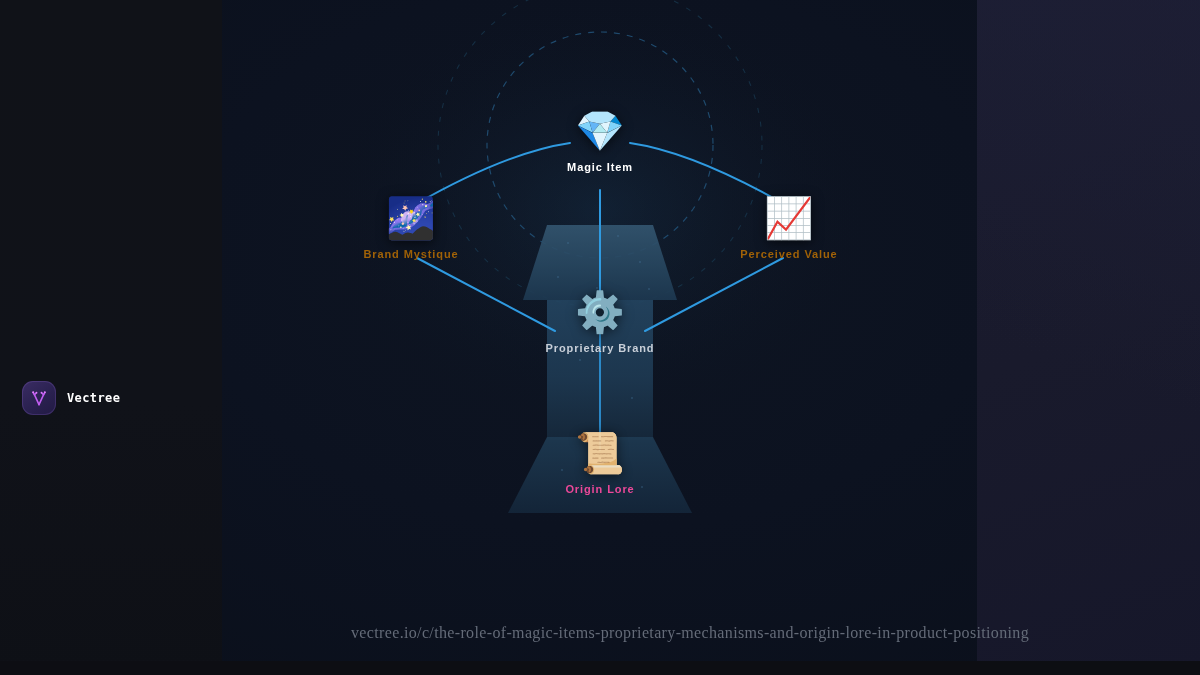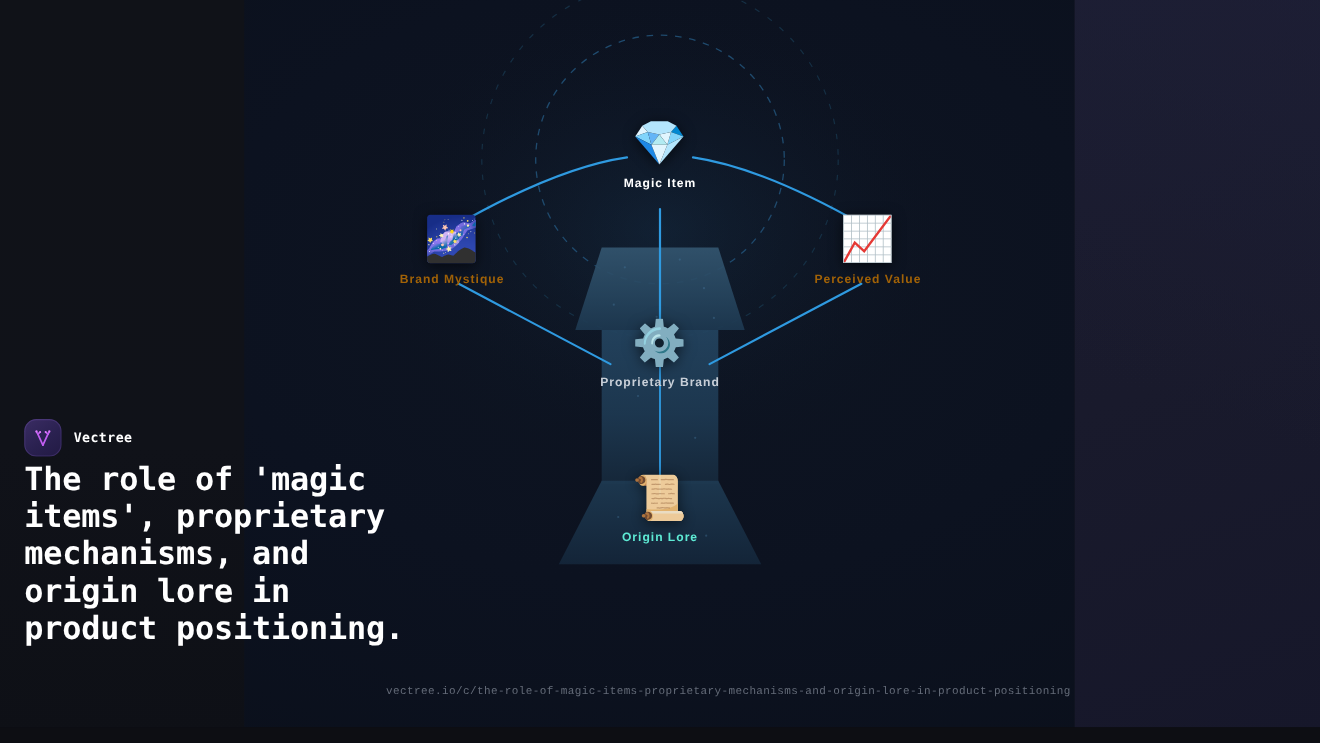--- a/index.html
+++ b/index.html
@@ -59,21 +59,21 @@
   .node .label {
     margin-top:6px;
     font-size:11px;
     letter-spacing:0.9px;
     font-weight:700;
     font-family:Liberation Sans, sans-serif;
   }
   .node.primary .label   { color:#ffffff; }
   .node.mid .label       { color:#c8cfd8; }
   .node.support .label   { color:#a16207; }
-  .node.faint .label     { color:#5eead4; }
+  .node.faint .label     { color:#ec4899; }
   .node.faint .glyph     { opacity:0.92; }
 
   
   .brand {
     position:absolute; left:22px; top:381px;
     display:flex; align-items:center; gap:11px;
   }
   .brand-mark {
     width:34px; height:34px; border-radius:11px;
     background:linear-gradient(145deg,#3a2c63 0%,#2a2150 55%,#221a44 100%);
@@ -89,22 +89,22 @@
     position:absolute; left:22px; top:418px; width:352px;
     color:#ffffff;
     font-family:"DejaVu Sans Mono","Liberation Mono",monospace;
     font-size:29px; font-weight:700; line-height:34px;
     letter-spacing:-0.2px;
     word-break:break-word;
   }
 
   .url {
     position:absolute; left:351px; top:624px;
-    color:#646b78; font-size:10px; letter-spacing:0.35px;
-    font-family:Liberation Mono, monospace;
+    color:#646b78; font-size:16px; letter-spacing:0.35px;
+    font-family:Liberation Serif, serif;
     white-space:nowrap;
   }
 </style>
 </head>
 <body>
 
 <div id="stage">
 
   <div class="bg-left"></div>
   <div class="bg-center"></div>
@@ -213,18 +213,17 @@
           <circle cx="5" cy="5" r="1.25"></circle>
             <circle cx="9" cy="5.6" r="1.1"></circle>
           <circle cx="19" cy="5" r="1.25"></circle>
             <circle cx="15" cy="5.6" r="1.1"></circle>
         </g>
       </svg>
     </div>
     <span class="brand-name">Vectree</span>
   </div>
 
-  <div class="headline">The role of 'magic items', proprietary mechanisms, and origin lore in product positioning.</div>
 
   <div class="url">vectree.io/c/the-role-of-magic-items-proprietary-mechanisms-and-origin-lore-in-product-positioning</div>
 
   <div class="bg-bottom"></div>
 </div>
 
 </body></html>

